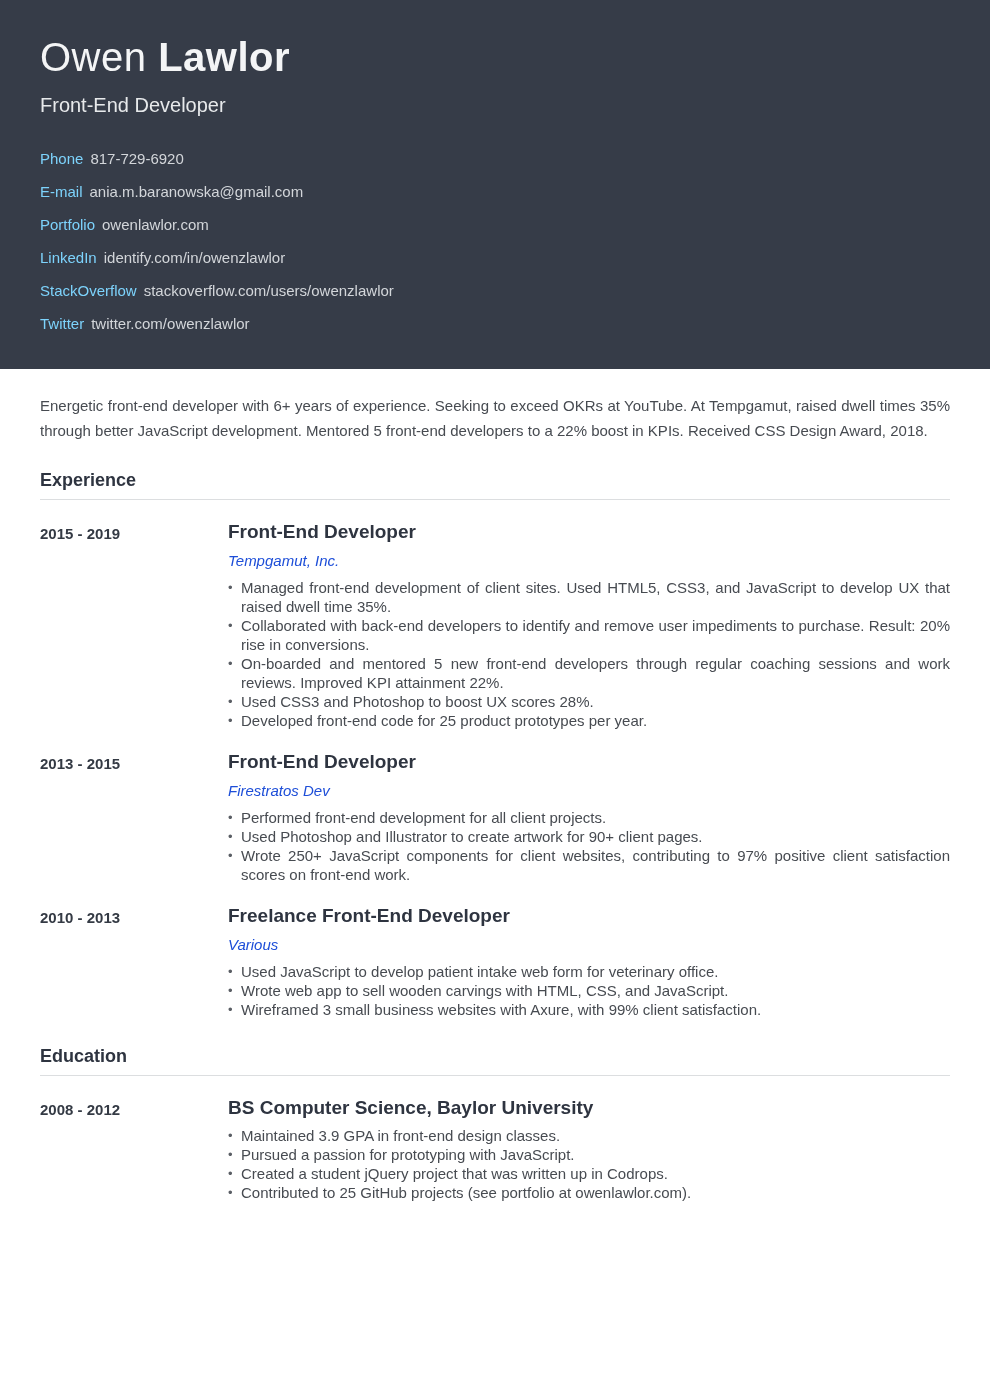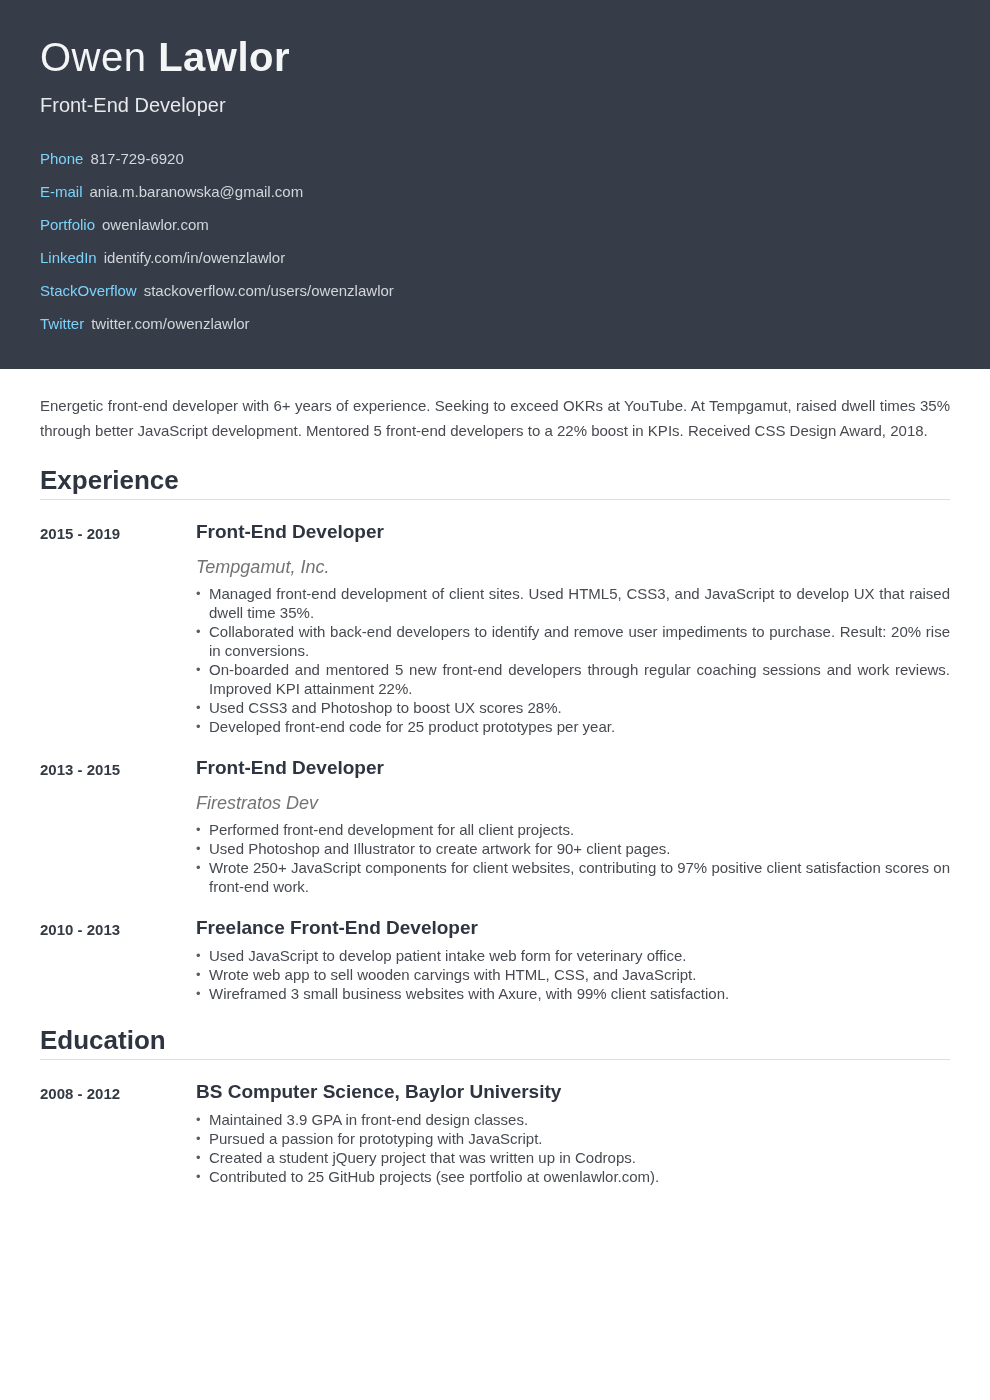--- a/index.html
+++ b/index.html
@@ -57,55 +57,55 @@
   .summary {
     margin: 0;
     font-size: 15px;
     line-height: 25px;
     color: #474b51;
     text-align: justify;
   }
 
   .section-title {
     margin: 24px 0 0 0;
-    font-size: 26px;
+    font-size: 18px;
     line-height: 26px;
     font-weight: 700;
     color: #2e3440;
   }
   .section-divider {
     border: none;
     border-top: 1px solid #dcdee0;
     margin: 6px 0 0 0;
   }
 
-  .entry { display: flex; margin-top: 21px; }
+  .entry { display: flex; margin-top: 21px; gap: 32px; }
   .entry-dates {
     width: 156px;
     flex: 0 0 156px;
     font-size: 15px;
     font-weight: 700;
     color: #343a44;
     padding-top: 3px;
     line-height: 20px;
   }
   .entry-content { flex: 1; min-width: 0; }
   .entry-title {
     margin: 0;
     font-size: 19px;
     line-height: 22px;
     font-weight: 700;
     color: #2e3440;
   }
   .entry-company {
-    margin: 14px 0 0 0;
-    font-size: 18px;
+    margin: 8px 0 0 0;
+    font-size: 15px;
     line-height: 20px;
     font-style: italic;
-    color: #737373;
+    color: #1d4ed8;
   }
   ul.bullets {
     list-style: none;
     margin: 7px 0 0 0;
     padding: 0;
   }
   ul.bullets li {
     position: relative;
     padding-left: 13px;
     font-size: 15px;
@@ -183,20 +183,21 @@
         <li>Used Photoshop and Illustrator to create artwork for 90+ client pages.</li>
         <li>Wrote 250+ JavaScript components for client websites, contributing to 97% positive client satisfaction scores on front-end work.</li>
       </ul>
     </div>
   </div>
 
   <div class="entry">
     <div class="entry-dates">2010 - 2013</div>
     <div class="entry-content">
       <h3 class="entry-title">Freelance Front-End Developer</h3>
+      <p class="entry-company">Various</p>
       <ul class="bullets">
         <li>Used JavaScript to develop patient intake web form for veterinary office.</li>
         <li>Wrote web app to sell wooden carvings with HTML, CSS, and JavaScript.</li>
         <li>Wireframed 3 small business websites with Axure, with 99% client satisfaction.</li>
       </ul>
     </div>
   </div>
 
   <h2 class="section-title">Education</h2>
   <hr class="section-divider">

